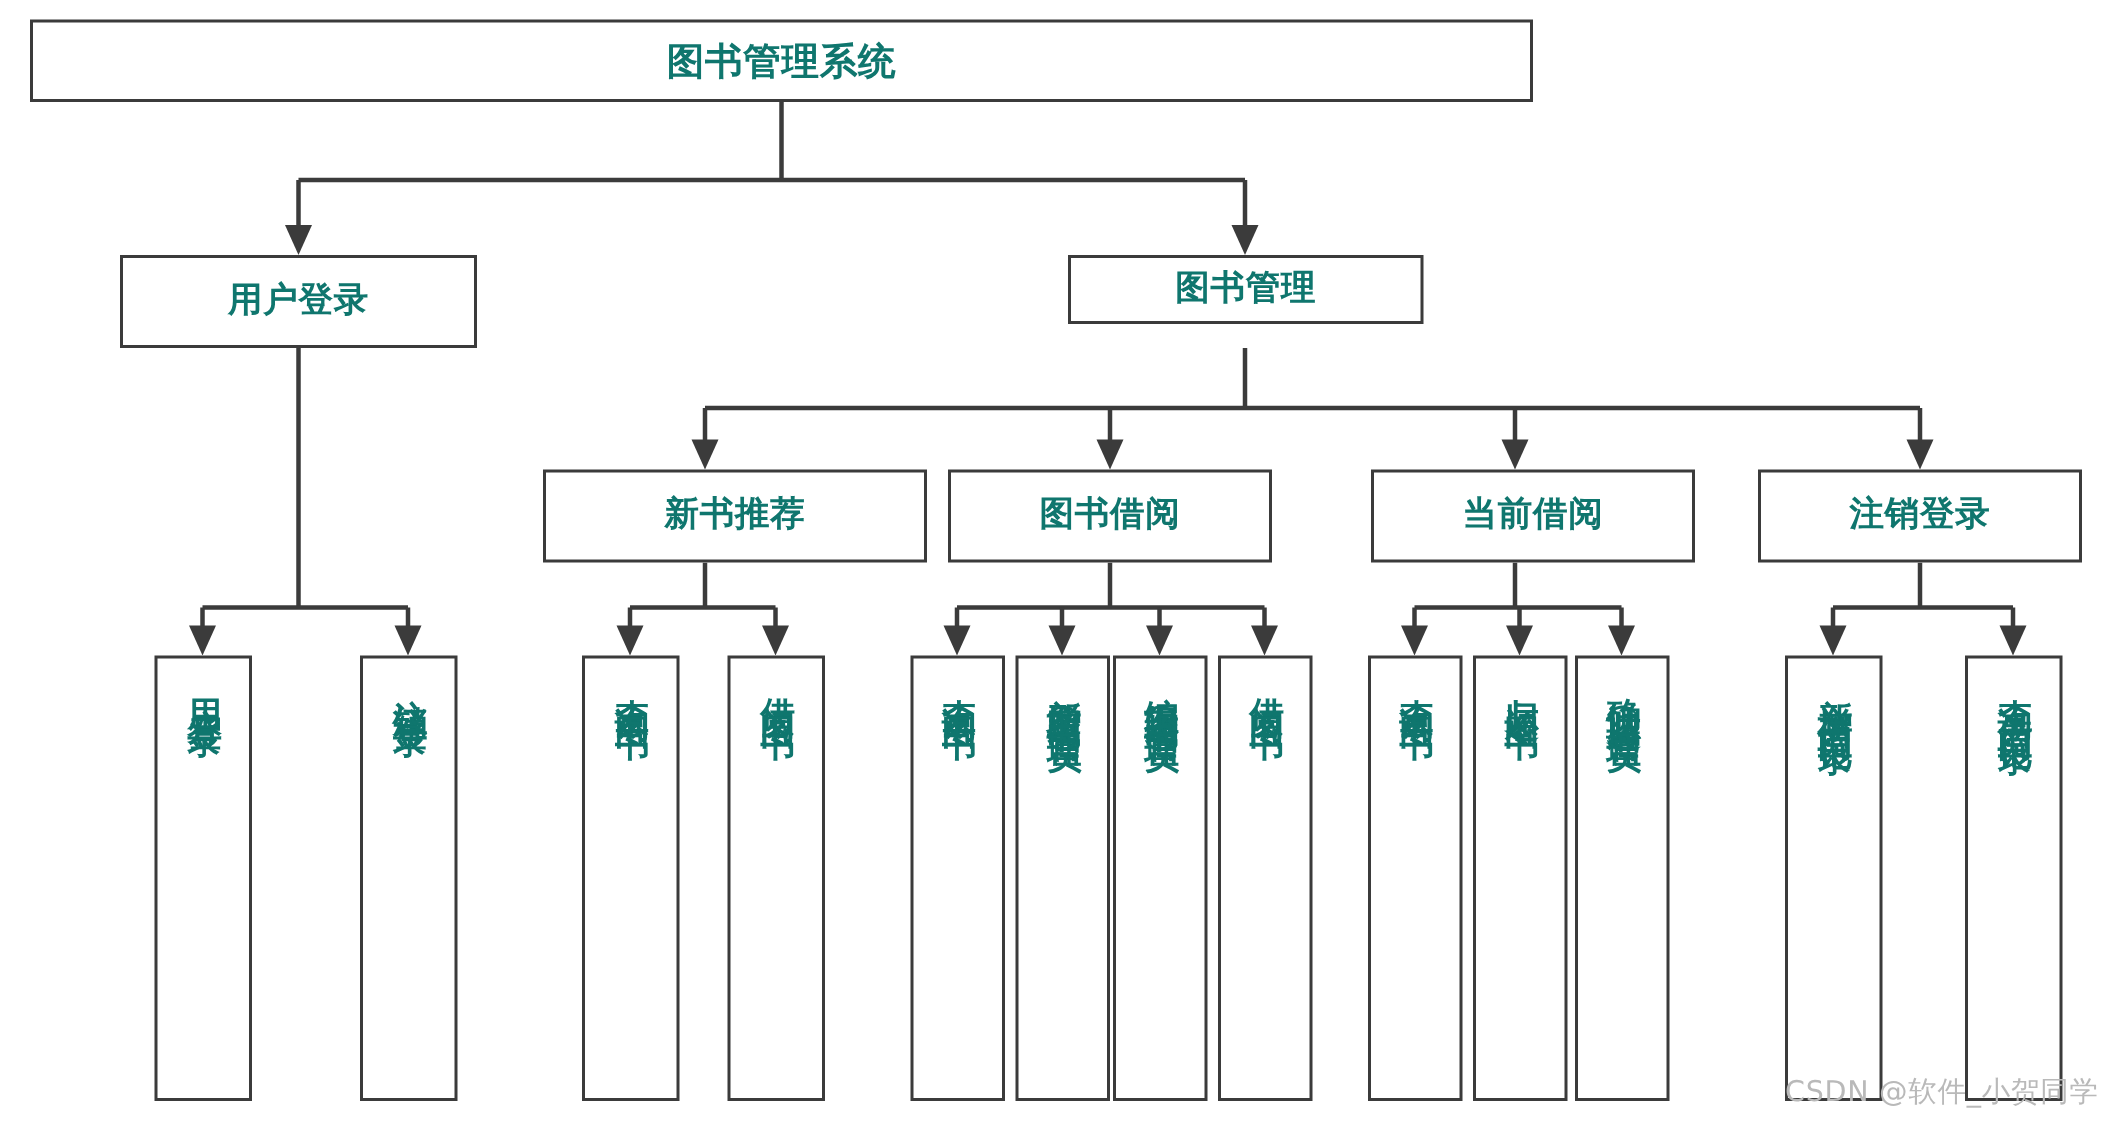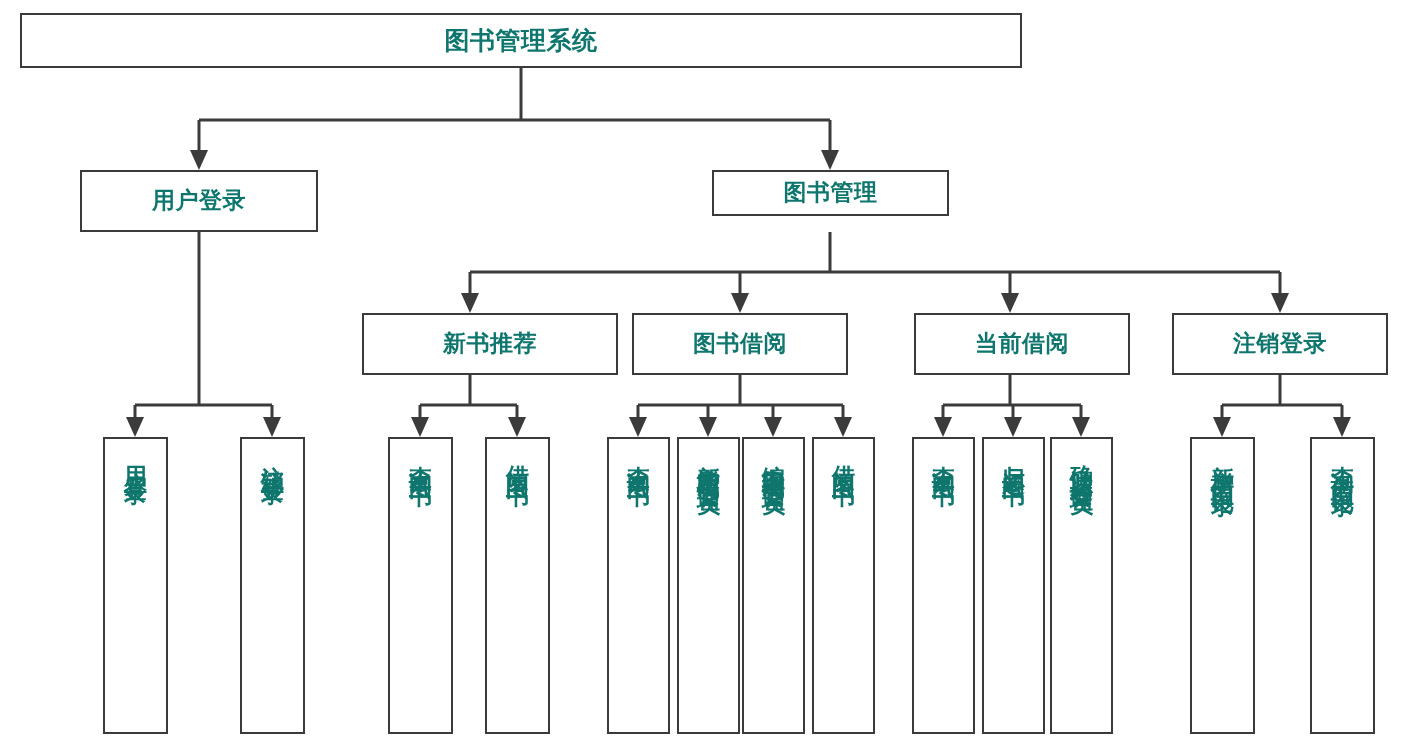--- a/index.html
+++ b/index.html
@@ -193,13 +193,14 @@
       <div class="node leaf tall" style="left: 1050px; top: 437px; width: 63px; height: 297px;">
         <span class="lbl">确认归还（管理员）</span>
       </div>
       <div class="node leaf" style="left: 1190px; top: 437px; width: 65px; height: 297px;">
         <span class="lbl">新增借阅记录</span>
       </div>
       <div class="node leaf" style="left: 1310px; top: 437px; width: 65px; height: 297px;">
         <span class="lbl">查询借阅记录</span>
       </div>
     </div>
+  <div class="watermark" style="left: 1190px; top: 715px;">CSDN @软件_小贺同学</div>
 </div>
 
 </body></html>

